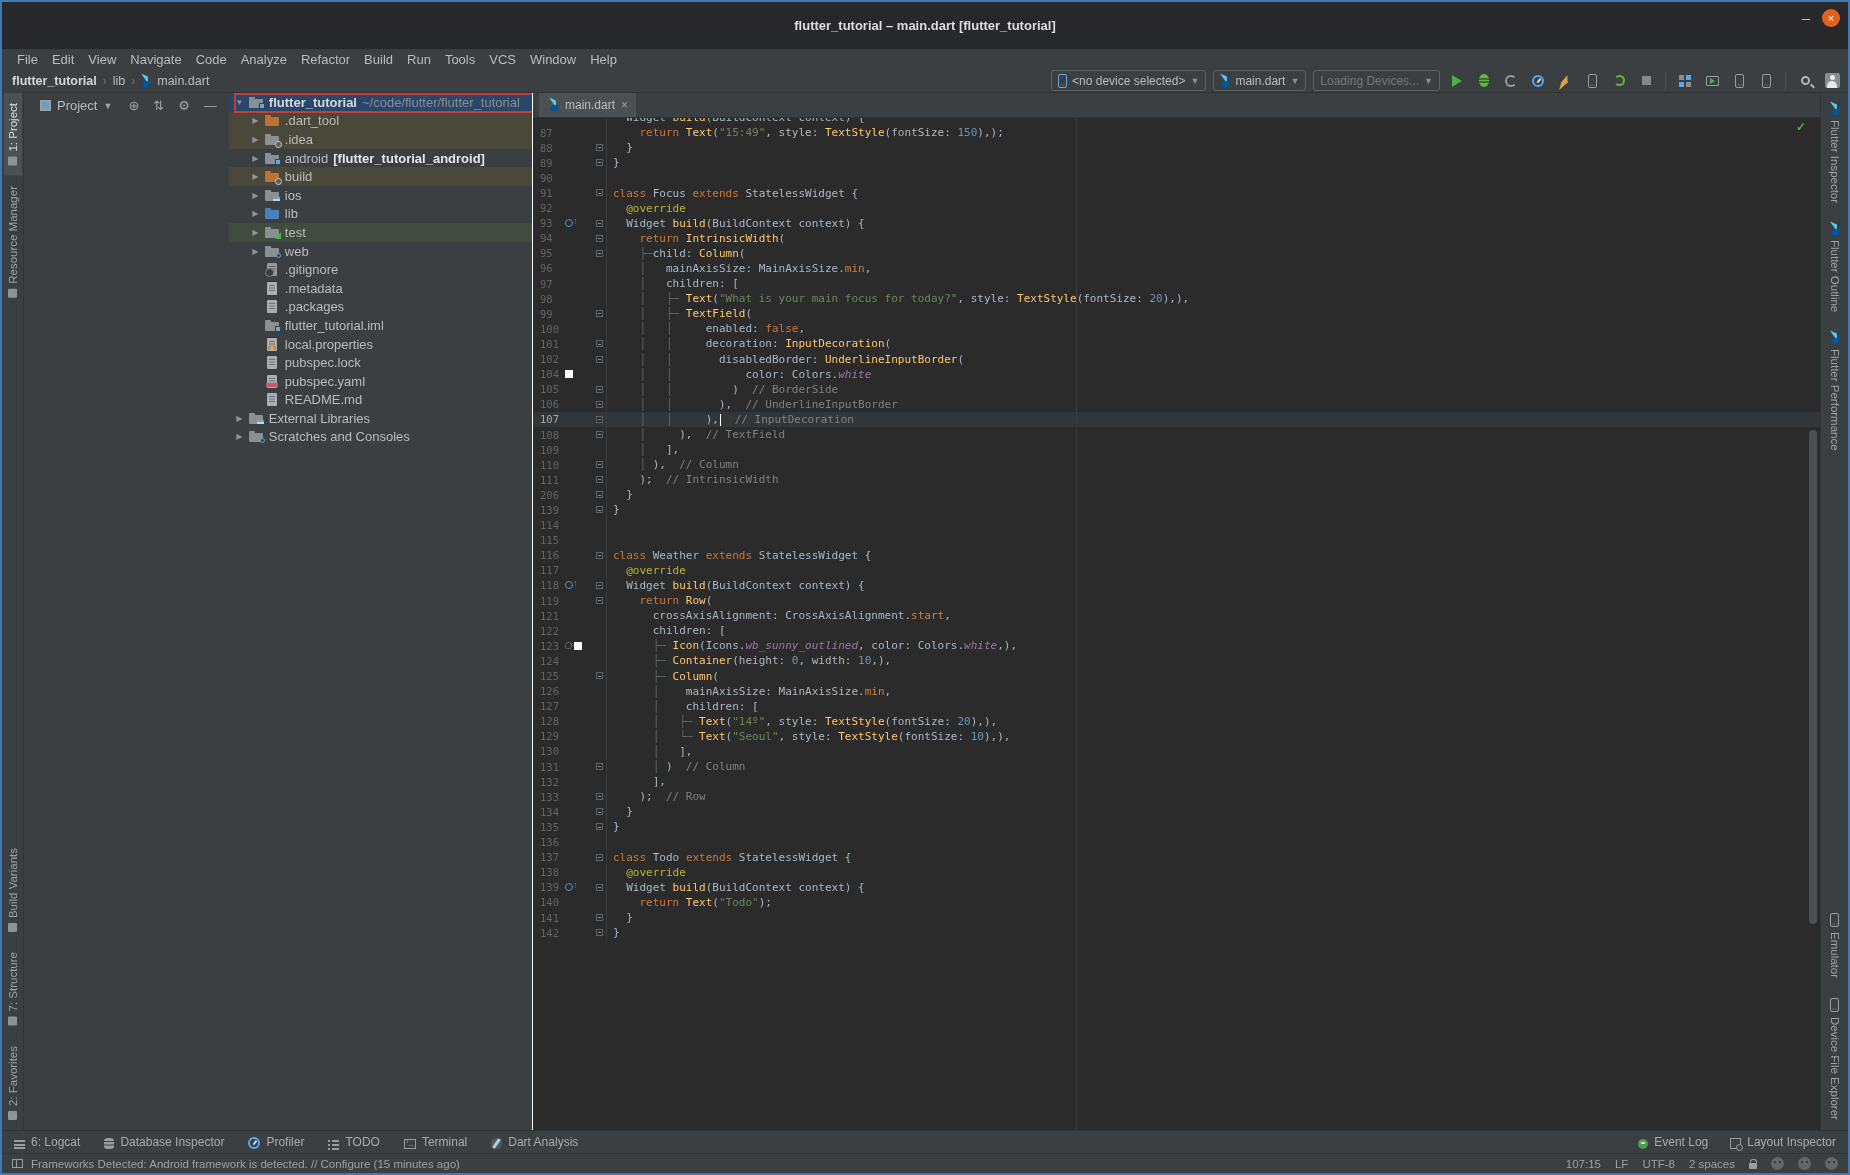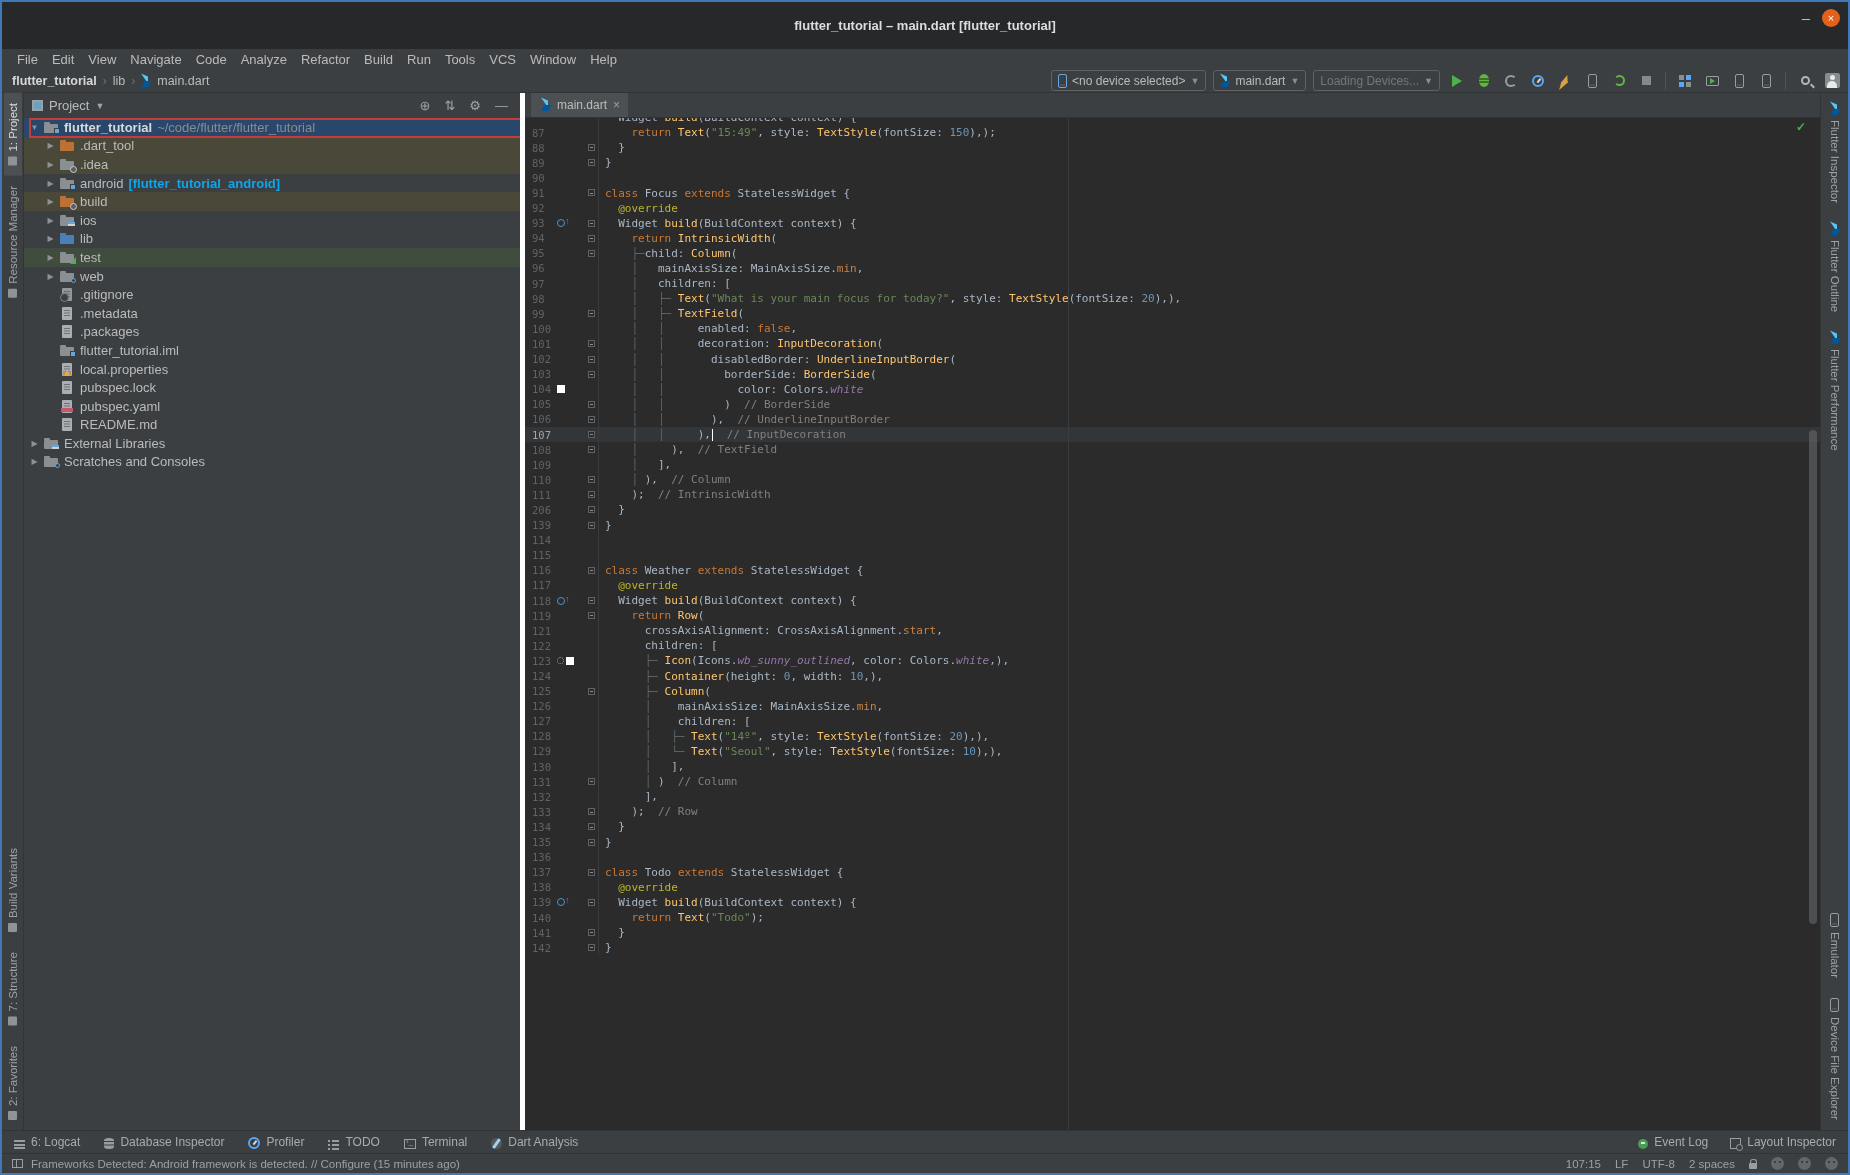--- a/index.html
+++ b/index.html
@@ -85,35 +85,35 @@
   .strip-left { width:22px; border-right:1px solid #323536; }
   .strip-right { width:28px; border-left:1px solid #323536; }
   .vtab { display:flex; align-items:center; gap:5px; padding:10px 3px; white-space:nowrap; }
   .strip-left .vtab { writing-mode:vertical-rl; transform:rotate(180deg); }
   .strip-right .vtab { writing-mode:vertical-rl; }
   .vtab.sel { background:#4c5052; color:#dadcde; }
   .vtab .mini { width:9px; height:9px; background:#8f9396; border-radius:1px; flex:none; }
   .spacer { flex:1; }
 
   
-  .project-panel { width:501px; background:#3c3f41; flex:none; display:flex; flex-direction:column; border-right:5px solid #ffffff; }
+  .project-panel { width:501px; background:#3c3f41; flex:none; display:flex; flex-direction:row; border-right:1px solid #ffffff;margin-left:8px; }
   .pp-header { height:25px; display:flex; align-items:center; padding:0 8px; color:#bbbbbb; font-size:13px; gap:6px; flex:none; }
   .pp-title-ico { width:11px; height:11px; background:#6e9fc2; border:2px solid #9aa0a3; }
   .pp-gap { flex:1; }
   .pp-hicon { color:#9fa3a5; font-size:13px; padding:0 4px; }
   .pp-tree { position:relative; flex:1; overflow:hidden; font-size:13px; color:#bbbbbb; }
   .annotation { position:absolute; left:5px; top:0; width:493px; height:20px; border:2px solid #c43c3c; z-index:6; pointer-events:none; }
   .trow { height:18.6px; display:flex; align-items:center; gap:5px; padding-right:4px; white-space:nowrap; }
   .trow.sel { background:#29476b; }
   .trow.olive { background:#4a4839; }
   .trow.green { background:#3f4c3e; }
   .chev { width:9px; font-size:8px; color:#8f9295; text-align:center; flex:none; }
   .tname { color:#bbbbbb; }
   .tname.b { font-weight:bold; color:#d8d8d8; }
-  .tsuffix { font-weight:bold; color:#0ea5e9; }
+  .tsuffix { font-weight:bold; color:#e5e5e5; }
   .tpath { color:#8c8c8c; }
   
   .fico { position:relative; width:15px; height:13px; flex:none; }
   .fold-ic { position:absolute; left:0; top:3px; width:14px; height:9px; background:#8a8f93; border-radius:1px; }
   .fold-ic::before { content:""; position:absolute; left:0; top:-2px; width:6px; height:2px; background:inherit; border-radius:1px 1px 0 0; }
   .fc-orange .fold-ic { background:#bc7235; }
   .fc-blue .fold-ic { background:#4a80b8; }
   .dec { position:absolute; z-index:2; }
   .dec-sq { right:-1px; bottom:0; width:6px; height:6px; background:#62a7dd; border:1px solid #3c3f41; }
   .dec-gear { right:-2px; bottom:-2px; width:7px; height:7px; border-radius:50%; background:#5a5e60; border:1px solid #caccce; }
@@ -583,28 +583,20 @@
             <div class="code-line">
               <div class="gutter">
                 <span class="lnum">102</span>
                 <span class="gmark"></span>
                 <span class="fold"></span>
               </div>
               <span class="cl"><span class="tk-g">    │   │ </span><span class="tk-df">      disabledBorder: </span><span class="tk-fn">UnderlineInputBorder</span><span class="tk-df">(</span></span>
             </div>
             <div class="code-line">
               <div class="gutter">
-                <span class="lnum">103</span>
-                <span class="gmark"></span>
-                <span class="fold"></span>
-              </div>
-              <span class="cl"><span class="tk-g">    │   │ </span><span class="tk-df">        borderSide: </span><span class="tk-fn">BorderSide</span><span class="tk-df">(</span></span>
-            </div>
-            <div class="code-line">
-              <div class="gutter">
                 <span class="lnum">104</span>
                 <span class="gmark">
                   <span class="swatch"></span>
                 </span>
               </div>
               <span class="cl"><span class="tk-g">    │   │ </span><span class="tk-df">          color: Colors.</span><span class="tk-pp">white</span></span>
             </div>
             <div class="code-line">
               <div class="gutter">
                 <span class="lnum">105</span>

